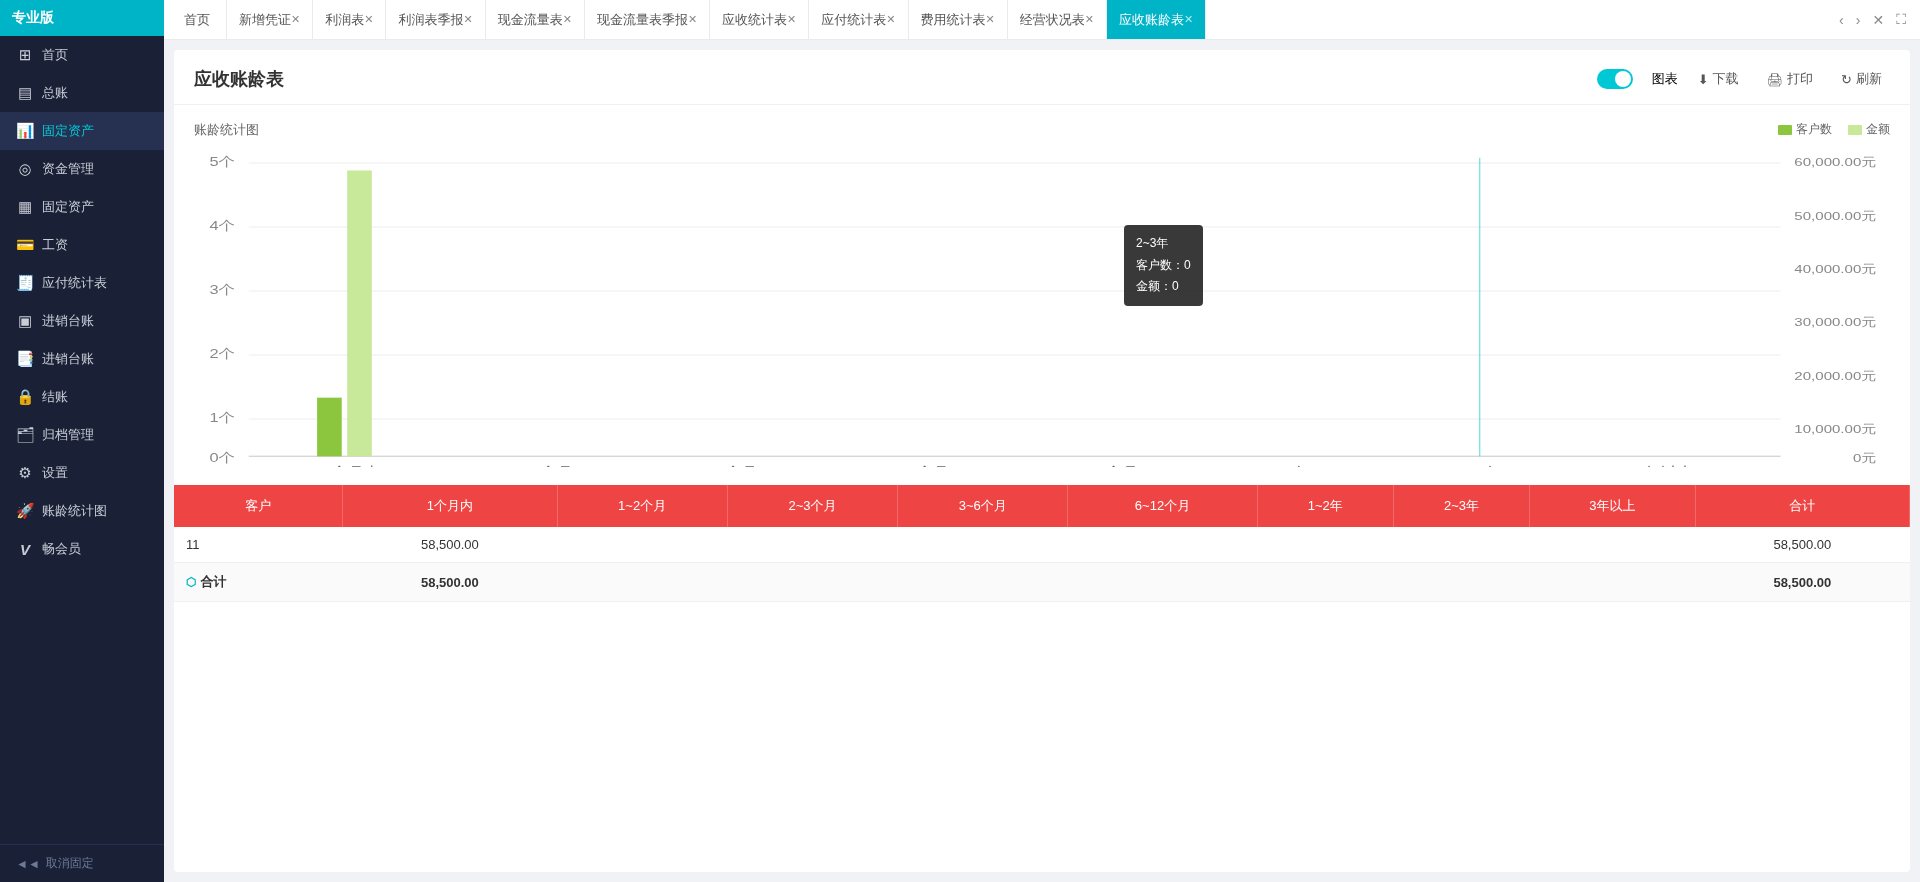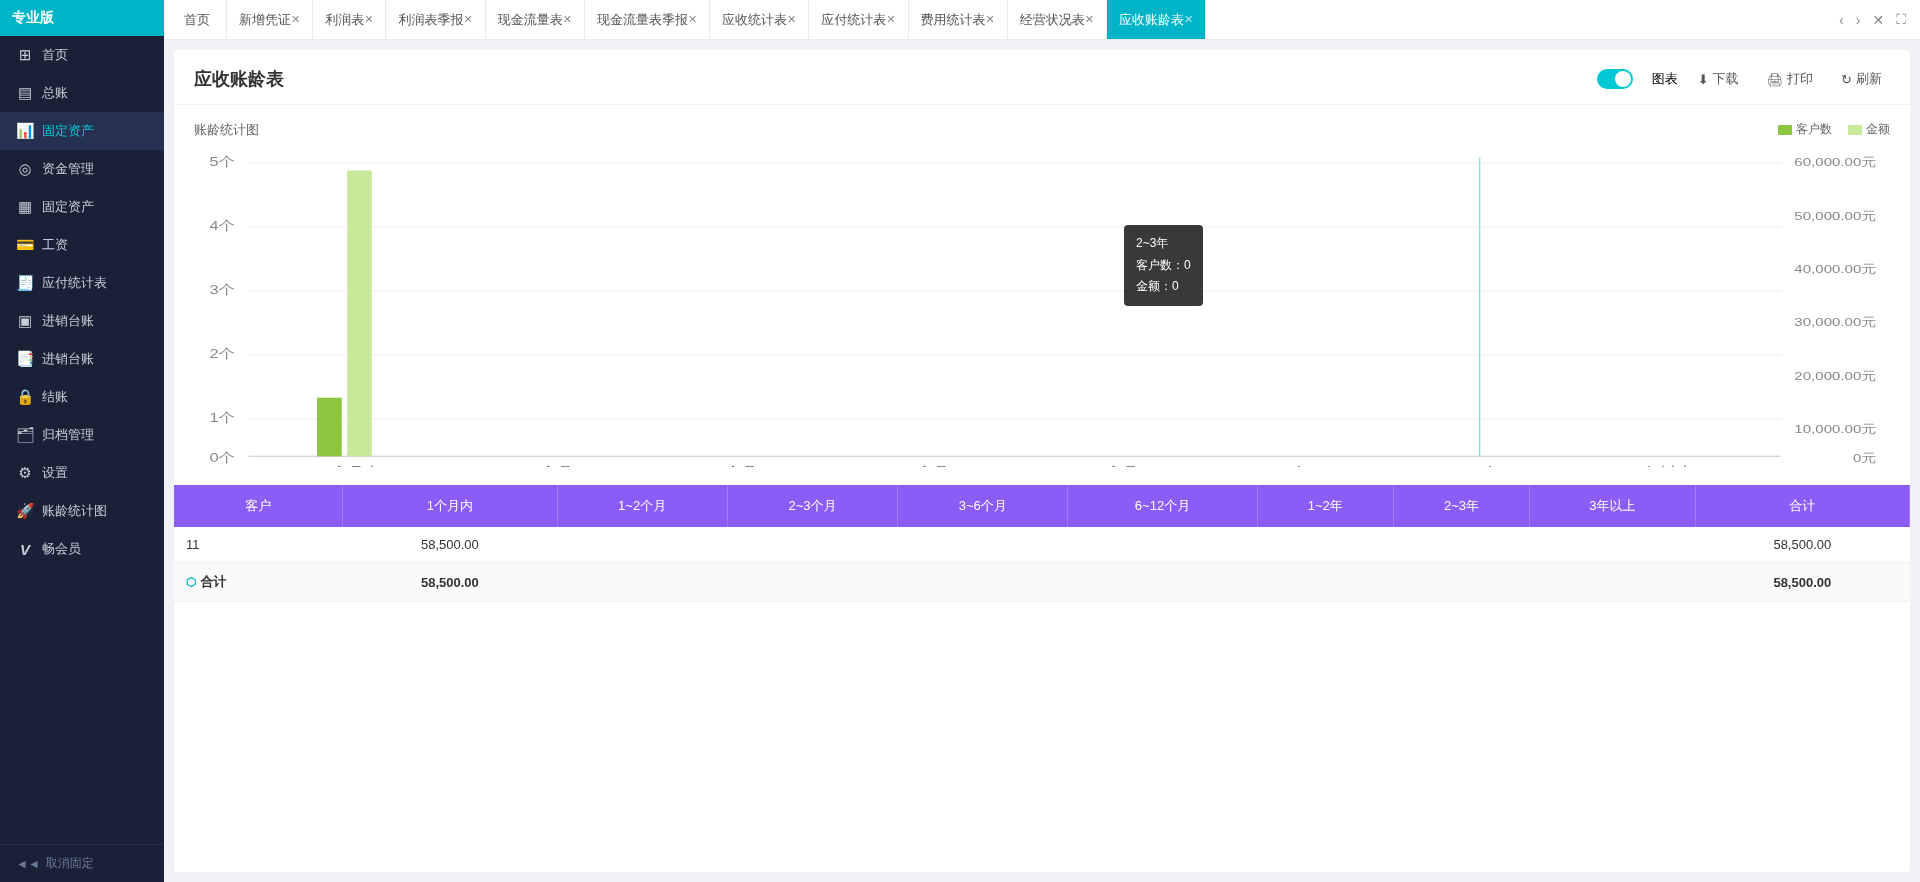--- a/index.html
+++ b/index.html
@@ -138,21 +138,21 @@
     
     .chart-svg { width: 100%; height: 320px; }
 
     
     .data-table {
       width: 100%;
       border-collapse: collapse;
       margin: 0 0 0 0;
     }
     .data-table thead tr {
-      background: #8b5cf6;
+      background: #ef4444;
       color: white;
       margin-left: 28px;
     }
     .data-table thead th {
       padding: 12px 8px;
       text-align: center;
       font-weight: 500;
       font-size: 13px;
       border-right: 1px solid rgba(255,255,255,0.2);
     }

